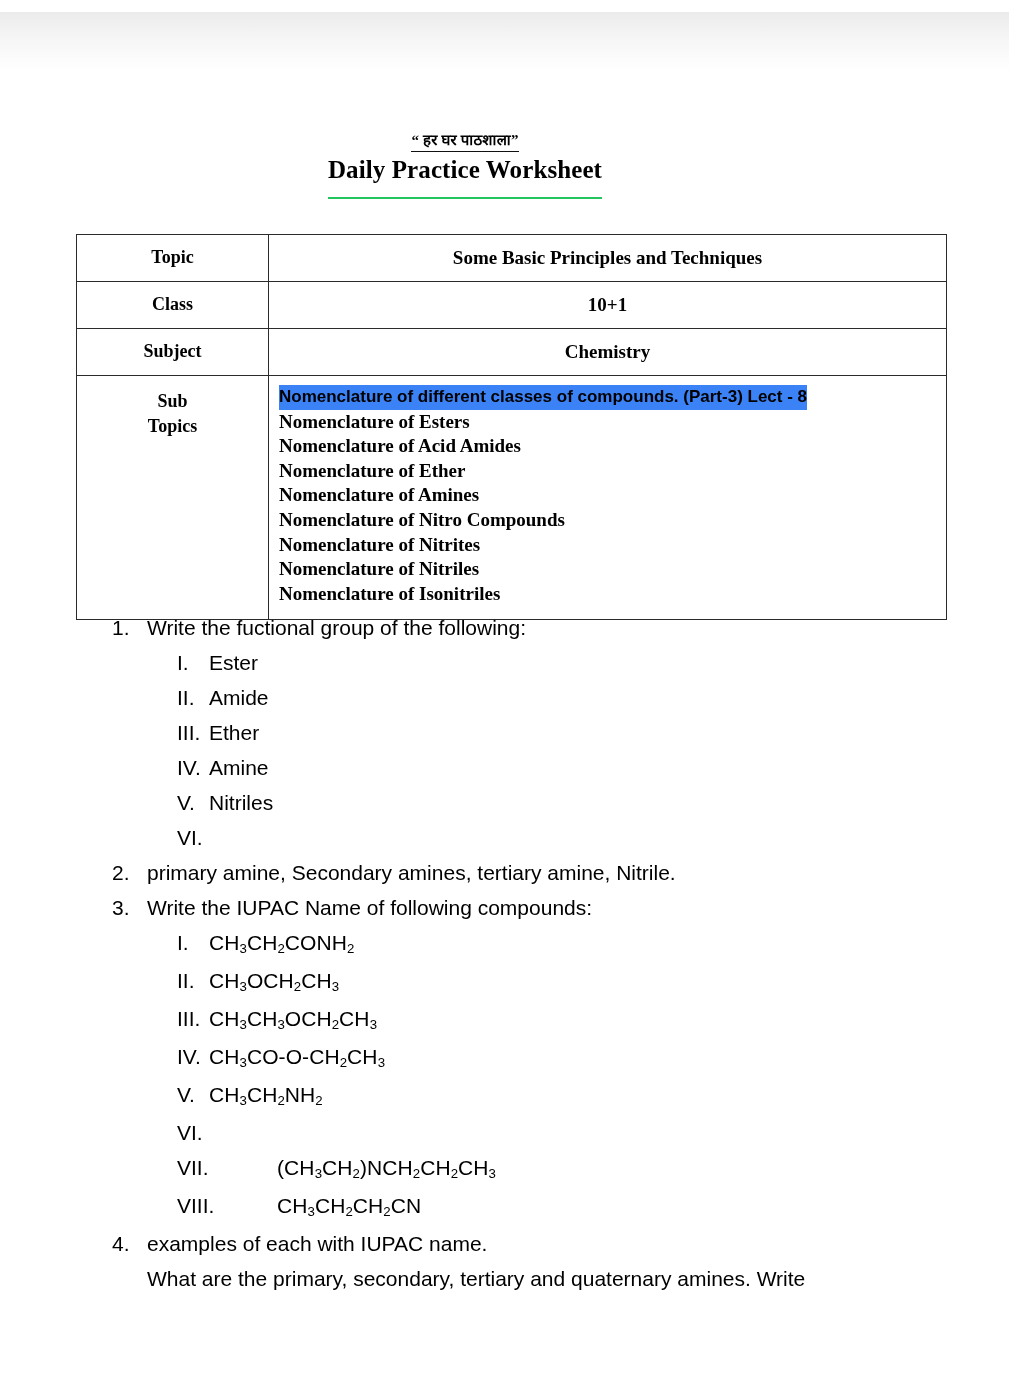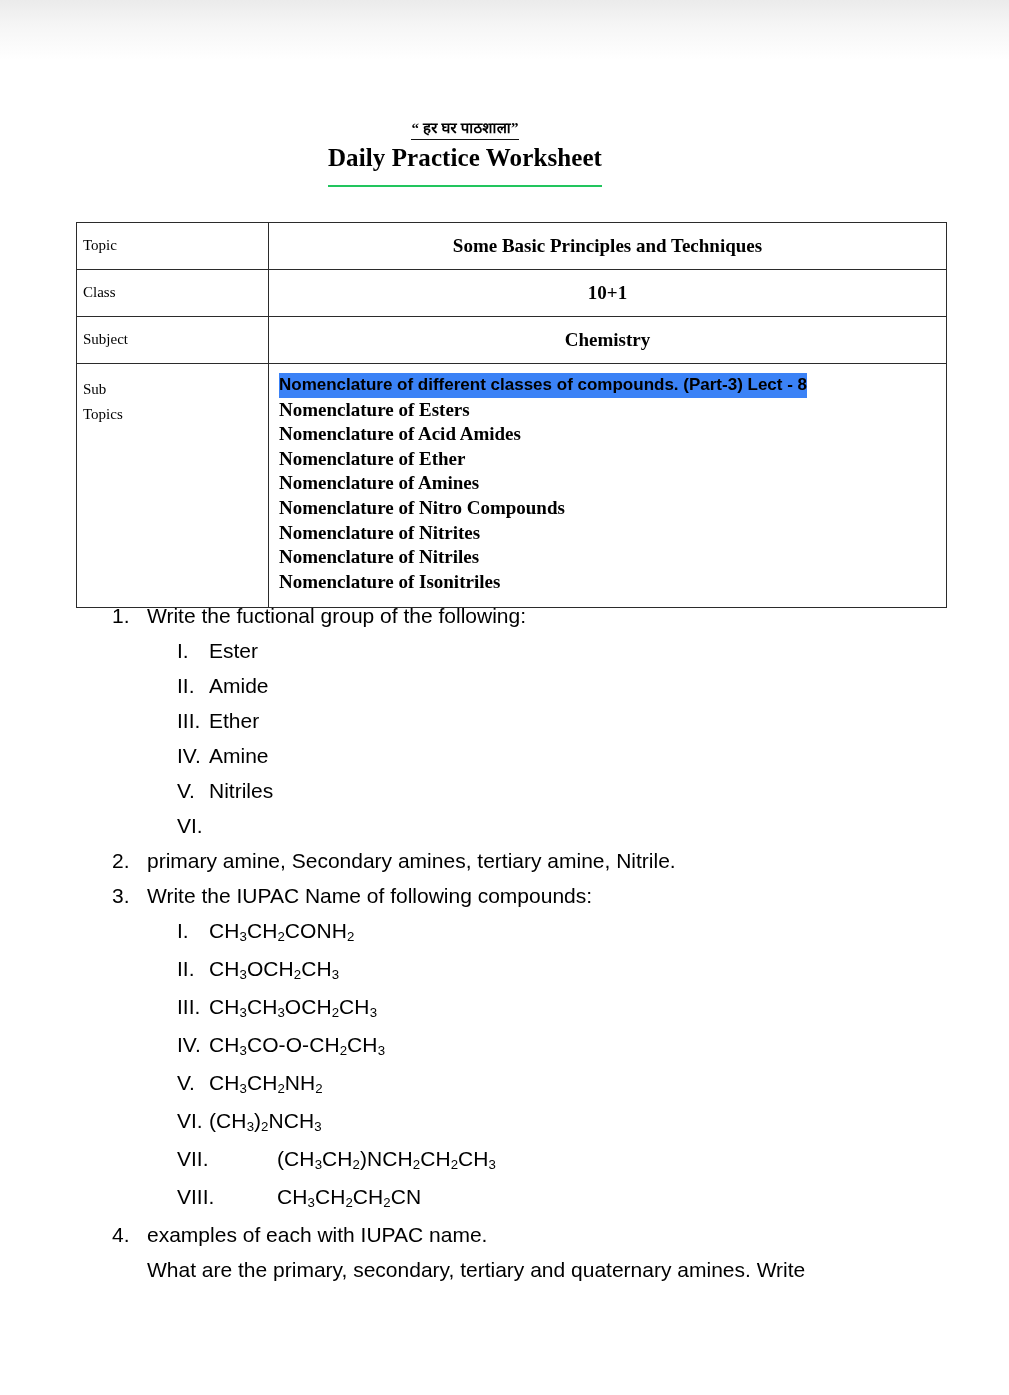--- a/index.html
+++ b/index.html
@@ -12,20 +12,21 @@
     height: 1395px;
     position: relative;
     font-family: "Liberation Sans", sans-serif;
     color: #000000;
     overflow: hidden;
   }
   .page {
     position: absolute;
     inset: 0;
     background: #ffffff;
+    margin-top: 12px;
   }
   
   .top-wash {
     position: absolute;
     top: 0; left: 0;
     width: 1009px;
     height: 60px;
     background: linear-gradient(to bottom, #ebebeb 0%, #f6f6f6 45%, #ffffff 100%);
     pointer-events: none;
   }
@@ -71,23 +72,24 @@
     border-collapse: collapse;
     table-layout: fixed;
   }
   .info-table td {
     border: 1.6px solid #2b2b2b;
     vertical-align: middle;
     padding: 0;
   }
   .cell-label {
     width: 179px;
-    font-family: "Liberation Serif", "DejaVu Serif", serif;
-    font-weight: 400;
-    font-size: 15px;
+    text-align: center;
+    font-family: "Liberation Serif", "DejaVu Serif", serif;
+    font-weight: 700;
+    font-size: 18px;
     line-height: 25px;
     padding: 10px 6px 11px 6px !important;
   }
   .cell-label.multi {
     vertical-align: top;
     padding-top: 13px !important;
   }
   .cell-value {
     text-align: center;
     font-family: "Liberation Serif", "DejaVu Serif", serif;
@@ -280,21 +282,20 @@
     <div class="sub-row">
       <span class="sub-num">IV.</span>
       <span class="sub-text formula">CH<sub>3</sub>CO-O-CH<sub>2</sub>CH<sub>3</sub></span>
     </div>
     <div class="sub-row">
       <span class="sub-num">V.</span>
       <span class="sub-text formula">CH<sub>3</sub>CH<sub>2</sub>NH<sub>2</sub></span>
     </div>
     <div class="sub-row">
       <span class="sub-num">VI.</span>
-      <span class="sub-text formula">(CH<sub>3</sub>)<sub>2</sub>NCH<sub>3</sub></span>
     </div>
     <div class="sub-row">
       <span class="sub-num wide">VII.</span>
       <span class="sub-text formula">(CH<sub>3</sub>CH<sub>2</sub>)NCH<sub>2</sub>CH<sub>2</sub>CH<sub>3</sub></span>
     </div>
     <div class="sub-row">
       <span class="sub-num wide">VIII.</span>
       <span class="sub-text formula">CH<sub>3</sub>CH<sub>2</sub>CH<sub>2</sub>CN</span>
     </div>
 

